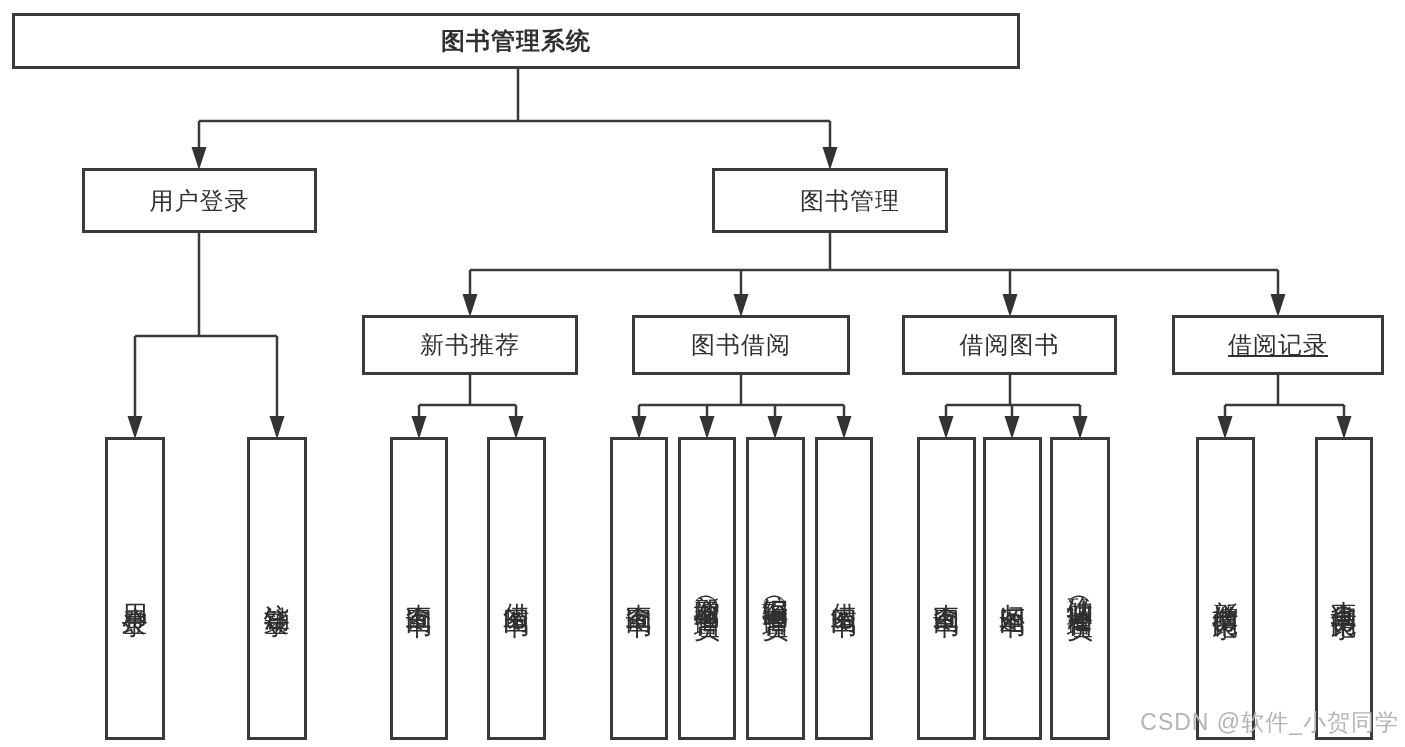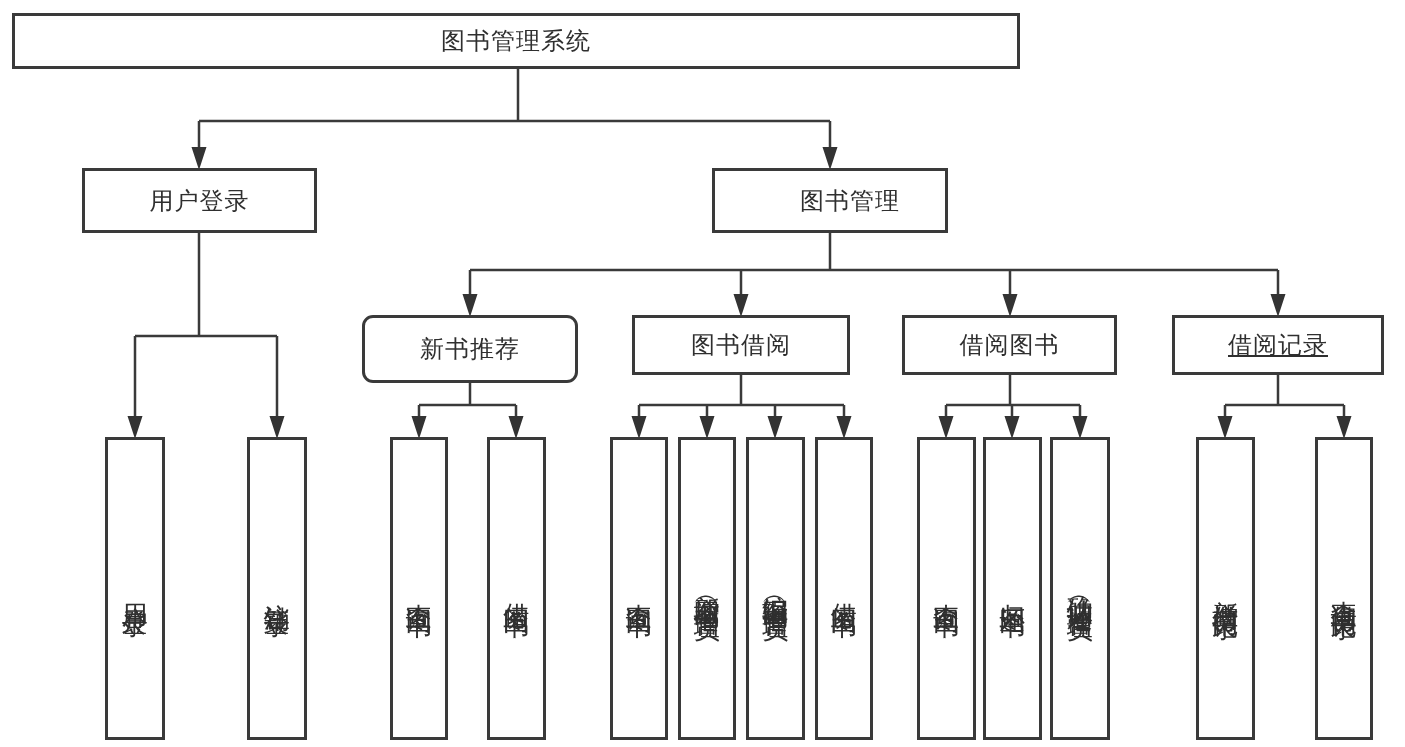--- a/index.html
+++ b/index.html
@@ -31,24 +31,24 @@
   .hlabel { font-size: 24px; letter-spacing: 1px; }
   .vbox .vlabel {
     writing-mode: vertical-rl;
     text-orientation: mixed;
     font-size: 26px;
     letter-spacing: 3px;
     line-height: 1.1;
     max-height: 290px;
   }
   
-  #root      { left: 12px;   top: 13px;  width: 1008px; height: 56px; }
+  #root      { left: 12px;   top: 13px;  width: 1008px; height: 56px; font-weight: bold; }
   #n-user    { left: 82px;   top: 168px; width: 235px;  height: 65px; }
   #n-mgmt    { left: 712px;  top: 168px; width: 236px;  height: 65px; padding-left: 40px; }
-  #n-rec     { left: 362px;  top: 315px; width: 216px;  height: 68px; border-radius: 11px; }
+  #n-rec     { left: 362px;  top: 315px; width: 216px;  height: 60px; }
   #n-borrow  { left: 632px;  top: 315px; width: 218px;  height: 60px; }
   #n-current { left: 902px;  top: 315px; width: 215px;  height: 60px; }
   #n-records { left: 1172px; top: 315px; width: 212px;  height: 60px; text-decoration: underline; }
   .leaf { top: 437px; height: 303px; }
   #l1  { left: 105px;  width: 60px; }
   #l2  { left: 247px;  width: 60px; }
   #l3  { left: 390px;  width: 58px; }
   #l4  { left: 487px;  width: 59px; }
   #l5  { left: 610px;  width: 58px; }
   #l6  { left: 678px;  width: 58px; }
@@ -160,13 +160,14 @@
   <div class="box leaf vbox" id="l11">
     <span class="vlabel">确认归还（管理员）</span>
   </div>
   <div class="box leaf vbox" id="l12">
     <span class="vlabel">新增借阅记录</span>
   </div>
   <div class="box leaf vbox" id="l13">
     <span class="vlabel">查询借阅记录</span>
   </div>
 
+  <div class="watermark">CSDN @软件_小贺同学</div>
 </div>
 
 </body></html>

